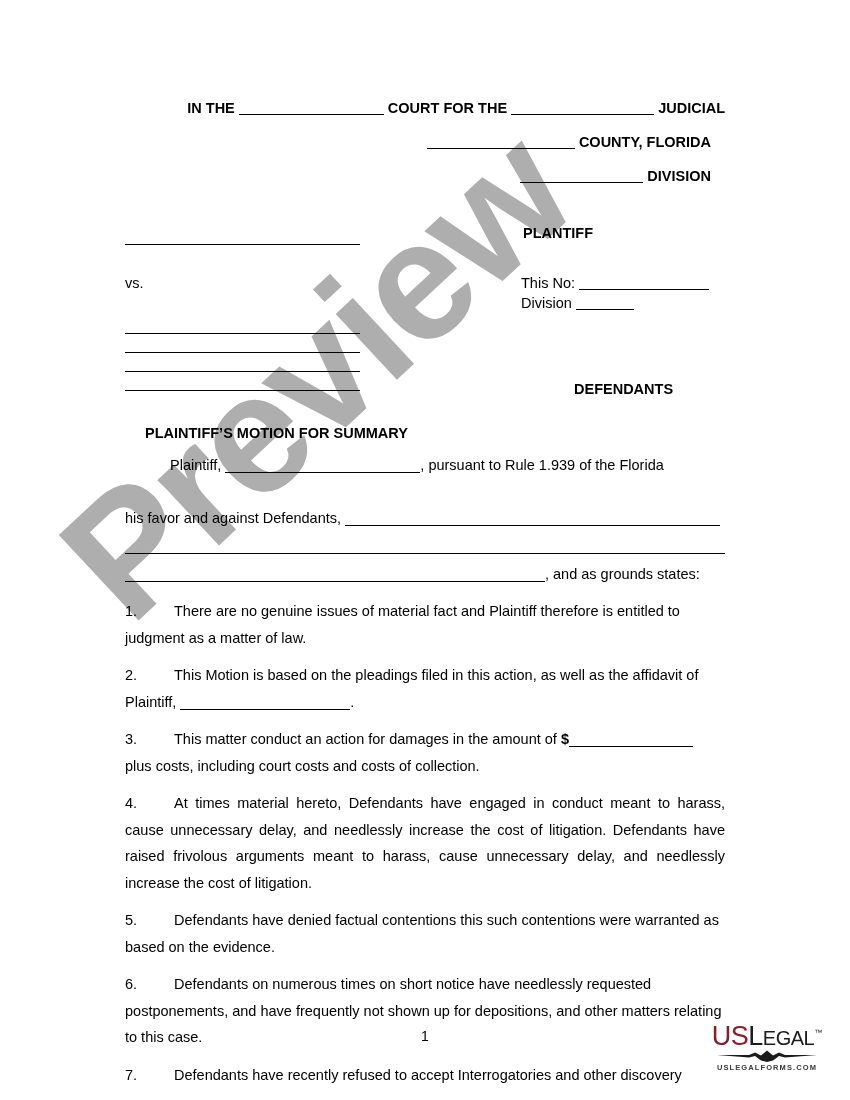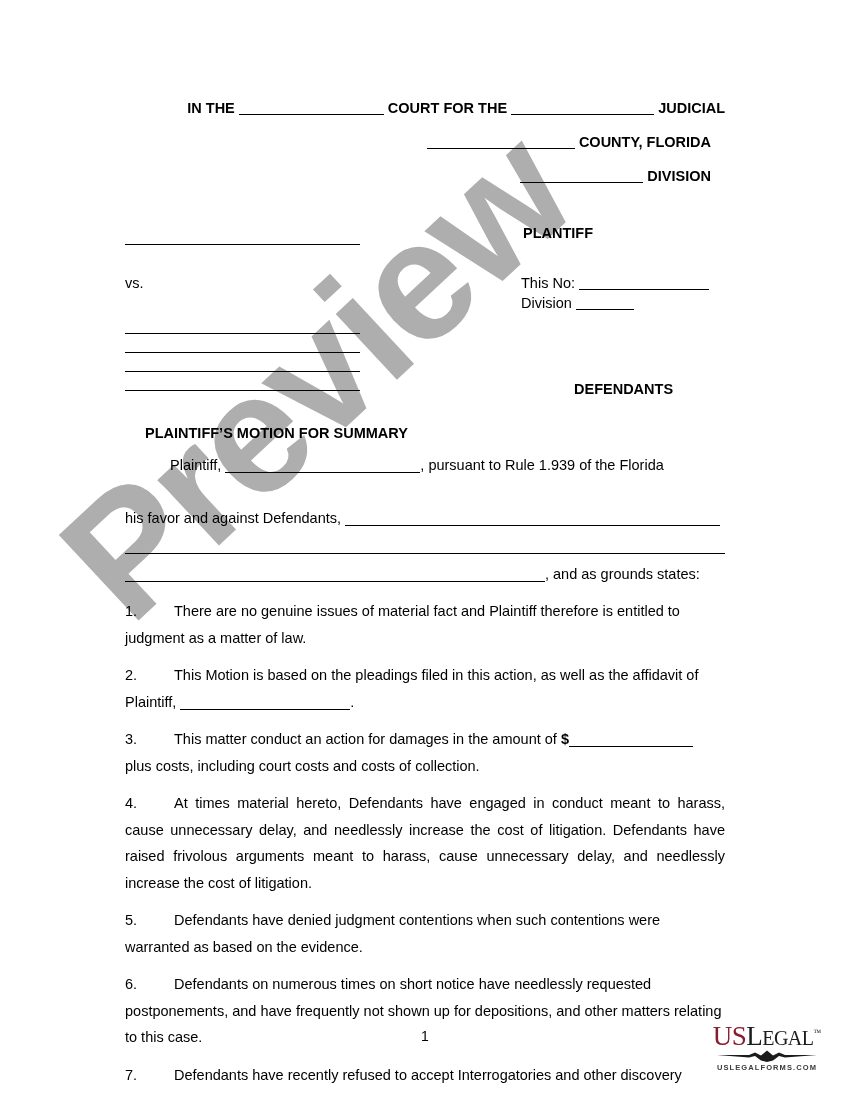--- a/index.html
+++ b/index.html
@@ -183,21 +183,21 @@
   .logo {
     position: absolute;
     left: 697px;
     top: 1018px;
     width: 140px;
     height: 58px;
     z-index: 3;
     text-align: center;
   }
   .logo-wordmark {
-    font-family: Liberation Serif, serif;
+    font-family: Liberation Sans, sans-serif;
     font-size: 27px;
     line-height: 30px;
     letter-spacing: -0.5px;
     white-space: nowrap;
   }
   .logo-us { color: #8a1c2b; font-weight: normal; }
   .logo-legal-l { color: #1b1b1b; }
   .logo-legal-rest { color: #1b1b1b; font-size: 20px; }
   .logo-tm {
     font-size: 8px;
@@ -302,21 +302,21 @@
         <span class="num">3.</span><span>This matter conduct an action for damages in the amount of</span>
         <b>$</b><span class="blank" style="width:124px"></span><br>
         <span>plus costs, including court costs and costs of collection.</span>
       </div>
 
       <div class="para justify">
         <span class="num">4.</span><span>At times material hereto, Defendants have engaged in conduct meant to harass, cause unnecessary delay, and needlessly increase the cost of litigation. Defendants have raised frivolous arguments meant to harass, cause unnecessary delay, and needlessly increase the cost of litigation.</span>
       </div>
 
       <div class="para">
-        <span class="num">5.</span><span>Defendants have denied judgment contentions when such contentions were warranted as based on the evidence.</span>
+        <span class="num">5.</span><span>Defendants have denied factual contentions this such contentions were warranted as based on the evidence.</span>
       </div>
 
       <div class="para">
         <span class="num">6.</span><span>Defendants on numerous times on short notice have needlessly requested postponements, and have frequently not shown up for depositions, and other matters relating to this case.</span>
       </div>
 
       <div class="para">
         <span class="num">7.</span><span>Defendants have recently refused to accept Interrogatories and other discovery</span>
       </div>
 

